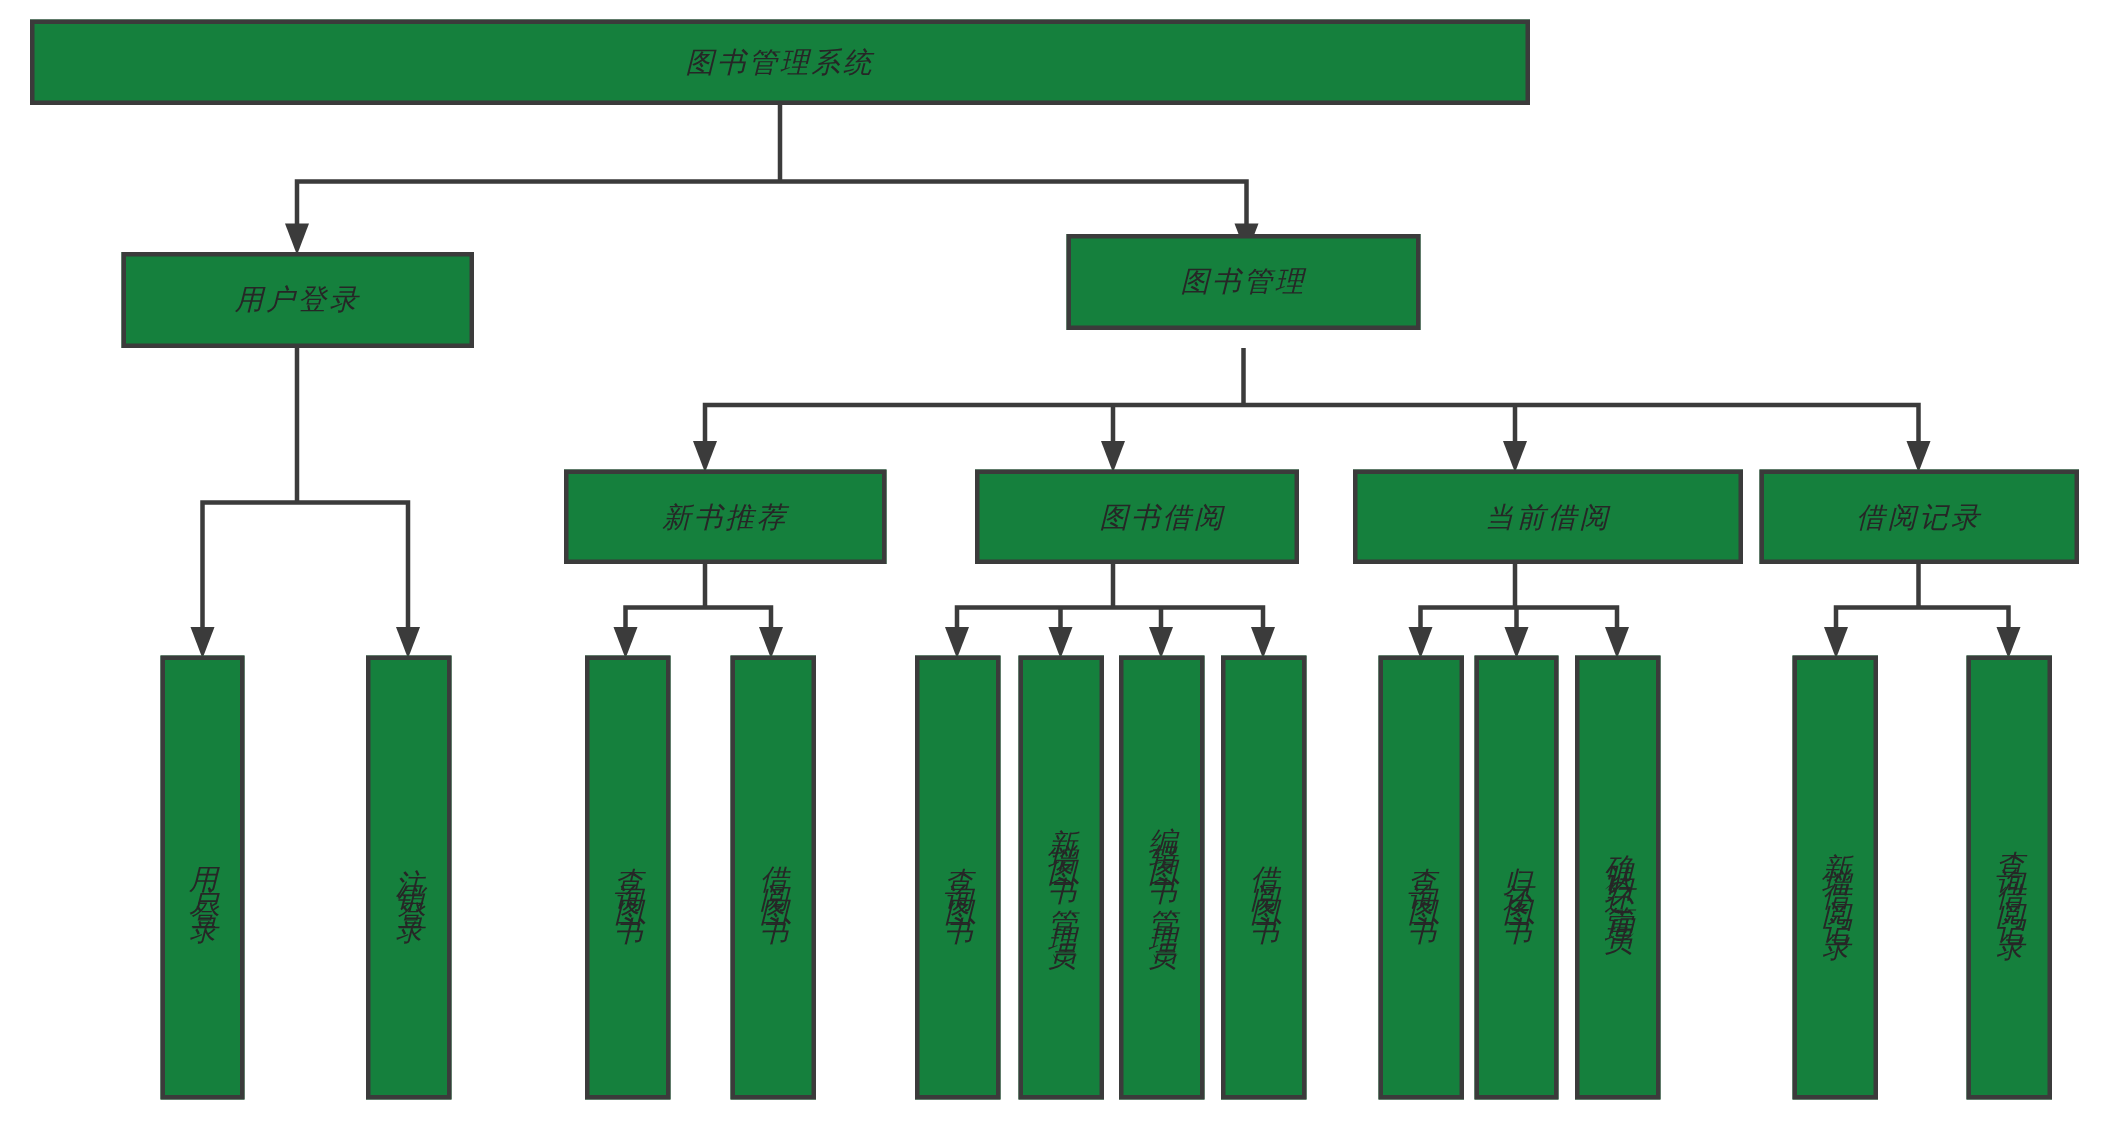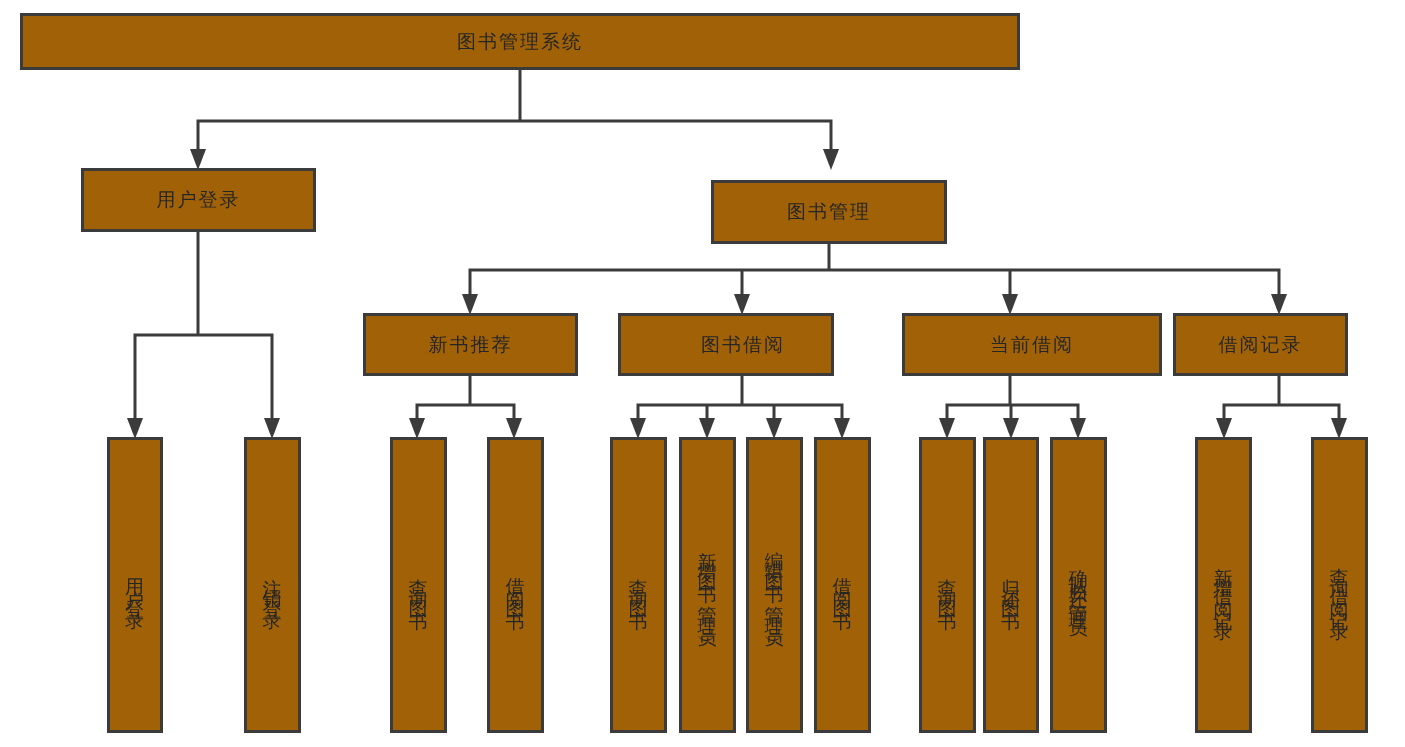--- a/index.html
+++ b/index.html
@@ -9,25 +9,26 @@
     height: 747px;
     background: #ffffff;
     font-family: "Liberation Sans", sans-serif;
     overflow: hidden;
   }
   .wires { position: absolute; left: 0; top: 0; width: 1405px; height: 747px; }
   .box {
     position: absolute;
     box-sizing: border-box;
     border: 3px solid #3b3b3b;
-    background: #a16207;
+    background: #15803d;
     display: flex;
     align-items: center;
     justify-content: center;
     color: #262626;
+    font-style: italic;
   }
   .hlabel {
     font-size: 19px;
     letter-spacing: 2px;
     white-space: nowrap;
   }
   .vlabel {
     writing-mode: vertical-rl;
     text-orientation: mixed;
     font-size: 19px;
@@ -82,34 +83,34 @@
     </g>
   </svg>
 
   <div class="box" style="left:20px; top:13px; width:1000px; height:57px;">
     <span class="hlabel">图书管理系统</span>
   </div>
 
   <div class="box" style="left:81px; top:168px; width:235px; height:64px;">
     <span class="hlabel">用户登录</span>
   </div>
-  <div class="box" style="left:711px; top:180px; width:236px; height:64px;">
+  <div class="box" style="left:711px; top:156px; width:236px; height:64px;">
     <span class="hlabel">图书管理</span>
   </div>
 
-  <div class="box" style="left:363px; top:313px; width:215px; height:63px;">
+  <div class="box" style="left:376px; top:313px; width:215px; height:63px;">
     <span class="hlabel">新书推荐</span>
   </div>
-  <div class="box" style="left:618px; top:313px; width:216px; height:63px;padding-left:34px;">
+  <div class="box" style="left:650px; top:313px; width:216px; height:63px;padding-left:34px;">
     <span class="hlabel">图书借阅</span>
   </div>
   <div class="box" style="left:902px; top:313px; width:260px; height:63px;">
     <span class="hlabel">当前借阅</span>
   </div>
-  <div class="box" style="left:1173px; top:313px; width:175px; height:63px;">
+  <div class="box" style="left:1173px; top:313px; width:213px; height:63px;">
     <span class="hlabel">借阅记录</span>
   </div>
 
   <div class="box" style="left:107px; top:437px; width:56px; height:296px;">
     <span class="vlabel">用户登录</span>
   </div>
   <div class="box" style="left:244px; top:437px; width:57px; height:296px;">
     <span class="vlabel">注销登录</span>
   </div>
 

